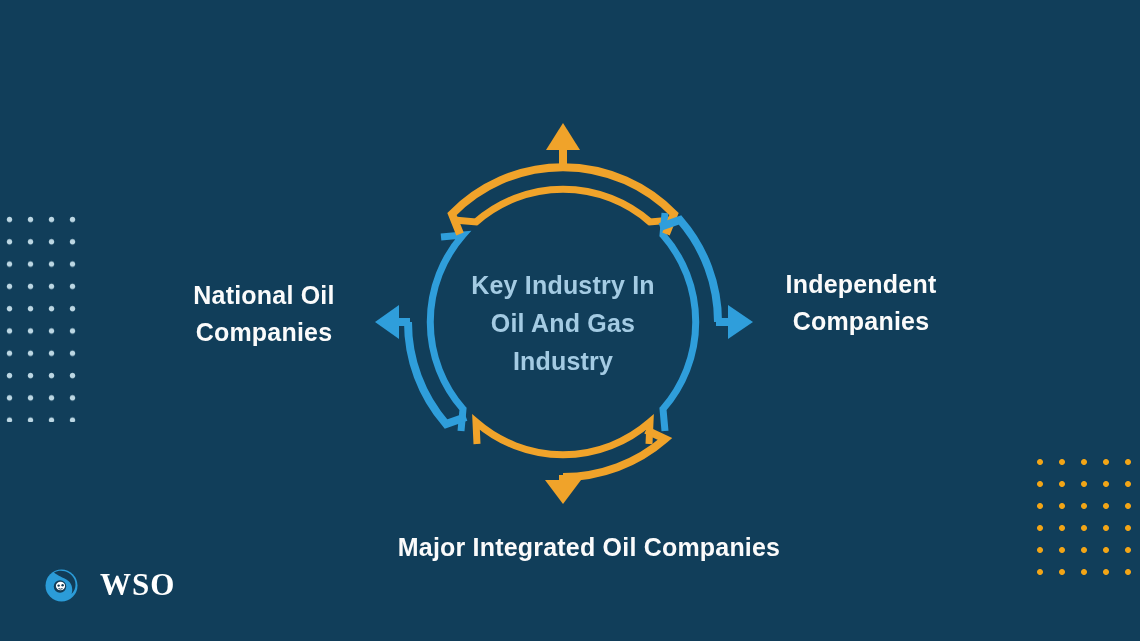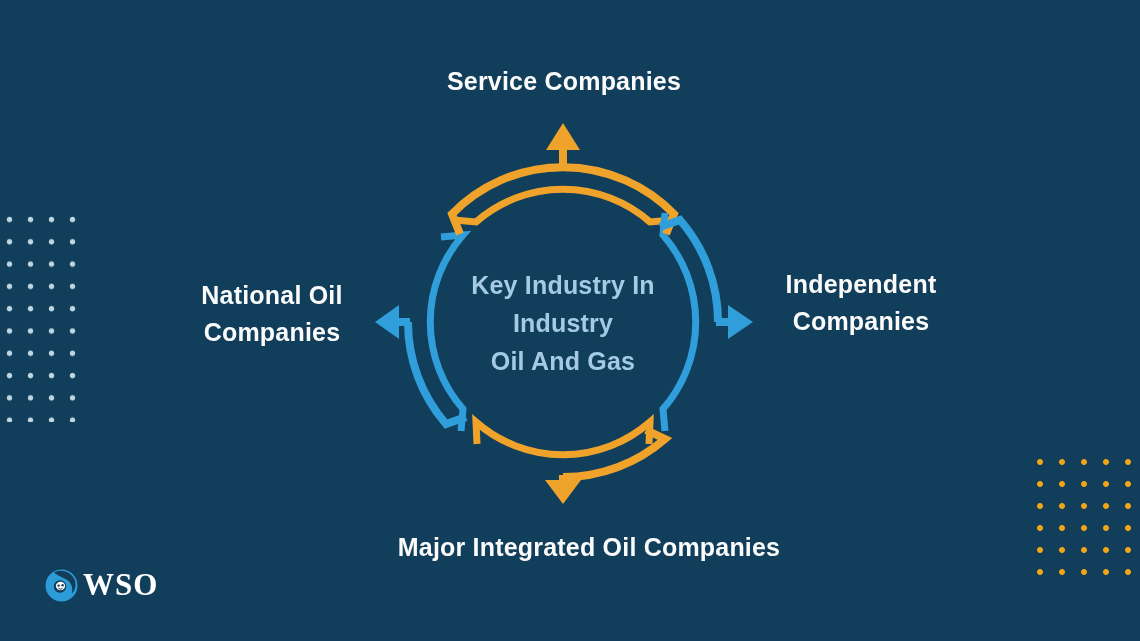--- a/index.html
+++ b/index.html
@@ -8,21 +8,21 @@
     background:var(--background,#113E5A); overflow:hidden;
     font-family:"Liberation Sans", sans-serif;
   }
   .label {
     position:absolute; transform:translateX(-50%);
     color:var(--label-text,#FBFBFB); font-weight:700; font-size:25px;
     line-height:37px; text-align:center; white-space:nowrap;
     letter-spacing:0.2px;
   }
   .label-top    { left:564px; top:63px; }
-  .label-left   { left:272px; top:277px; }
+  .label-left   { left:264px; top:277px; }
   .label-right  { left:861px; top:266px; }
   .label-bottom { left:565px; top:529px;margin-left:24px; }
   .center-text {
     position:absolute; left:563px; top:266px; transform:translateX(-50%);
     color:var(--center-text,#A4CBE3); font-weight:700; font-size:25px;
     line-height:38px; text-align:center; white-space:nowrap; letter-spacing:0.2px;
   }
   .diagram-svg { position:absolute; left:0; top:0; }
   .arc-inner { fill:none; stroke-width:7; stroke-linejoin:miter; }
   .arc-outer { fill:none; stroke-width:8; stroke-linejoin:miter; }
@@ -34,21 +34,21 @@
   .dots-left {
     left:6px; top:216px; width:70px; height:206px;
     background-image:radial-gradient(circle at 3.5px 3.5px, var(--dots-left,#BCD7E3) 2.2px, transparent 3.2px);
     background-size:21px 22.3px;
   }
   .dots-right {
     left:1036px; top:458px; width:96px; height:118px;
     background-image:radial-gradient(circle at 4px 4px, var(--dots-right,#F2A516) 2.5px, transparent 3.4px);
     background-size:22px 22px;
   }
-  .logo { position:absolute; left:45px; top:568px; display:flex; align-items:center; gap:5px; }
+  .logo { position:absolute; left:45px; top:568px; display:flex; align-items:center; gap:22px; }
   .logo-text {
     color:#FFFFFF; font-family:"Liberation Serif", serif; font-weight:700;
     font-size:31px; letter-spacing:1px; line-height:34px;
   }
 </style>
 </head>
 <body>
 
 <div class="stage">
 
@@ -84,25 +84,24 @@
 
     <g>
       <path class="arc-outer stroke-blue" d="M466,417 L446,424 A155,155 0 0 1 408,322"></path>
       <path class="arc-outer stroke-blue" d="M410,322 L399,322"></path>
       <polygon class="fill-blue" points="399,305 399,339 375,322"></polygon>
     </g>
   </svg>
 
   <div class="center-text">
     <div>Key Industry In</div>
+    <div>Oil And Gas</div>
     <div>Industry</div>
-    <div>Oil And Gas</div>
   </div>
 
-  <div class="label label-top">Service Companies</div>
 
   <div class="label label-left">
     <div>National Oil</div>
     <div>Companies</div>
   </div>
 
   <div class="label label-right">
     <div>Independent</div>
     <div>Companies</div>
   </div>

